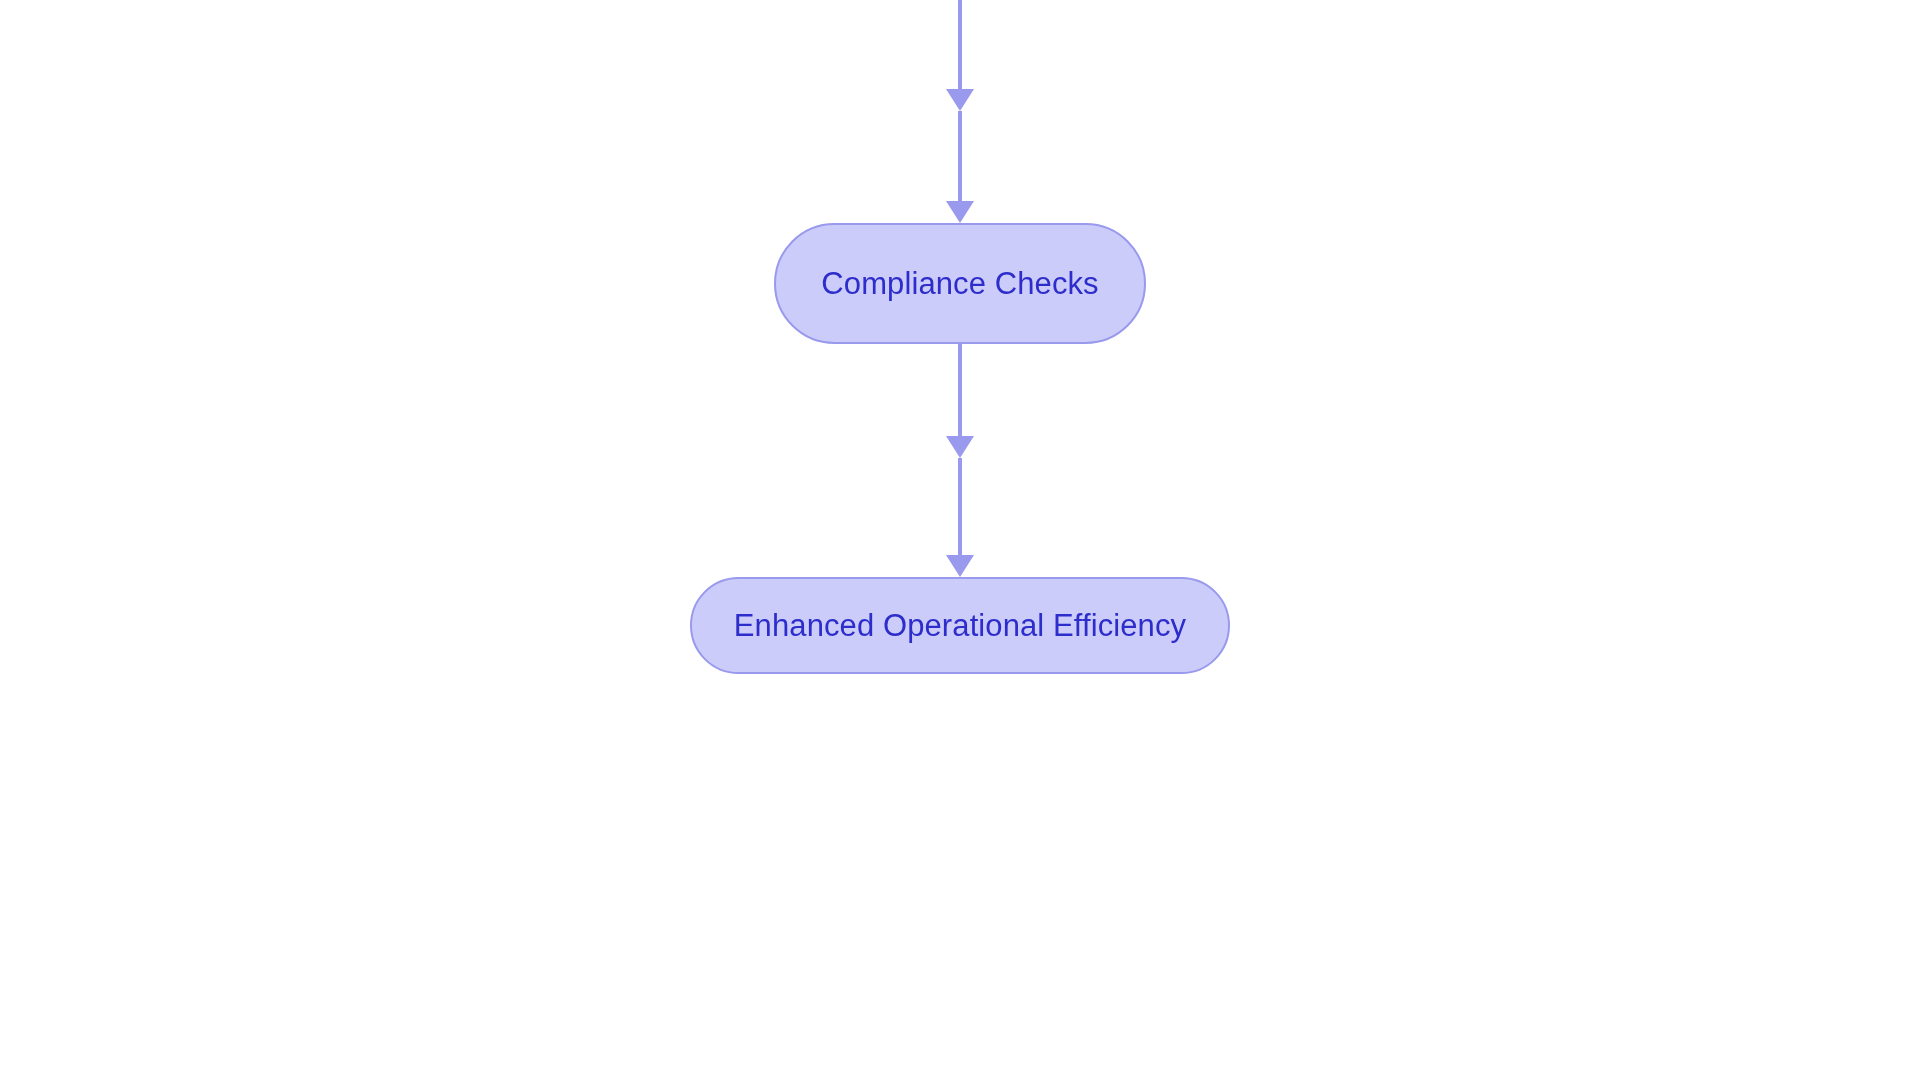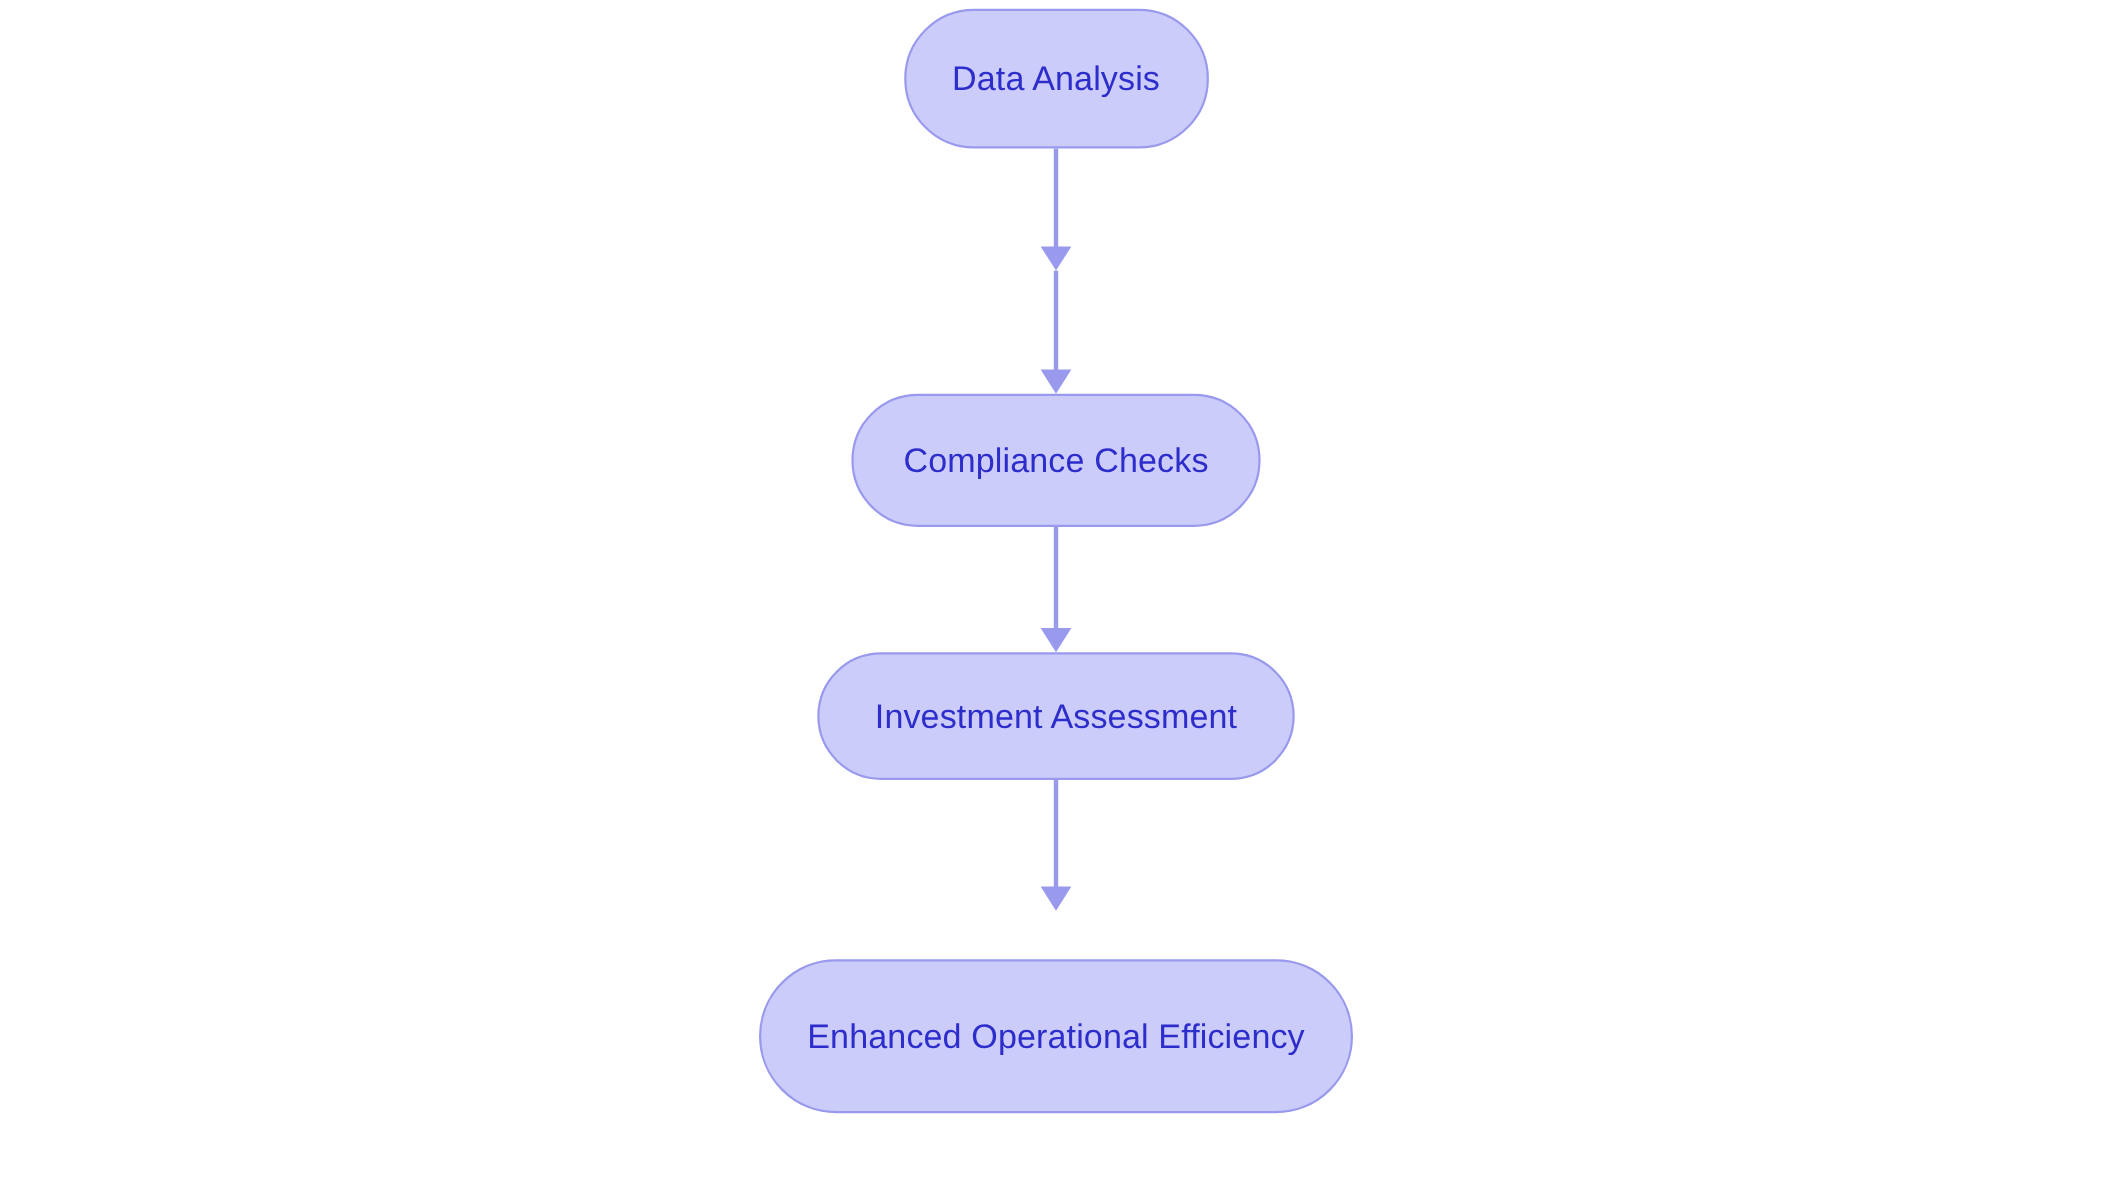--- a/index.html
+++ b/index.html
@@ -54,21 +54,21 @@
     display: block;
     line-height: 1;
     padding: 0 6px;
   }
 
   
   .node-1 { width: 277px; height: 127px; margin-top: 8px; }
   .node-2 { width: 228px; height: 121px; }
   .node-3 { width: 372px; height: 121px; align-items: center; }
   .node-4 { width: 434px; height: 116px; }
-  .node-5 { width: 540px; height: 140px; margin-top: 44px; }
+  .node-5 { width: 540px; height: 97px; }
 
   
   .connector {
     position: relative;
     width: 34px;
     display: flex;
     flex-direction: column;
     align-items: center;
     justify-content: flex-start;
   }
@@ -91,23 +91,20 @@
   .conn-2 { height: 112px; }
   .conn-3 { height: 114px; }
   .conn-4 { height: 119px; }
 </style>
 </head>
 <body>
 
 <div id="flow-canvas">
   <div class="flow-stack">
 
-    <div class="node node-1">
-      <span class="node-label">Data Analysis</span>
-    </div>
 
     <div class="connector conn-1">
       <div class="stem"></div>
       <div class="arrowhead"></div>
     </div>
 
 
     <div class="connector conn-2">
       <div class="stem"></div>
       <div class="arrowhead"></div>
@@ -115,23 +112,20 @@
 
     <div class="node node-3">
       <span class="node-label">Compliance Checks</span>
     </div>
 
     <div class="connector conn-3">
       <div class="stem"></div>
       <div class="arrowhead"></div>
     </div>
 
-    <div class="node node-4">
-      <span class="node-label">Investment Assessment</span>
-    </div>
 
     <div class="connector conn-4">
       <div class="stem"></div>
       <div class="arrowhead"></div>
     </div>
 
     <div class="node node-5">
       <span class="node-label">Enhanced Operational Efficiency</span>
     </div>
 

